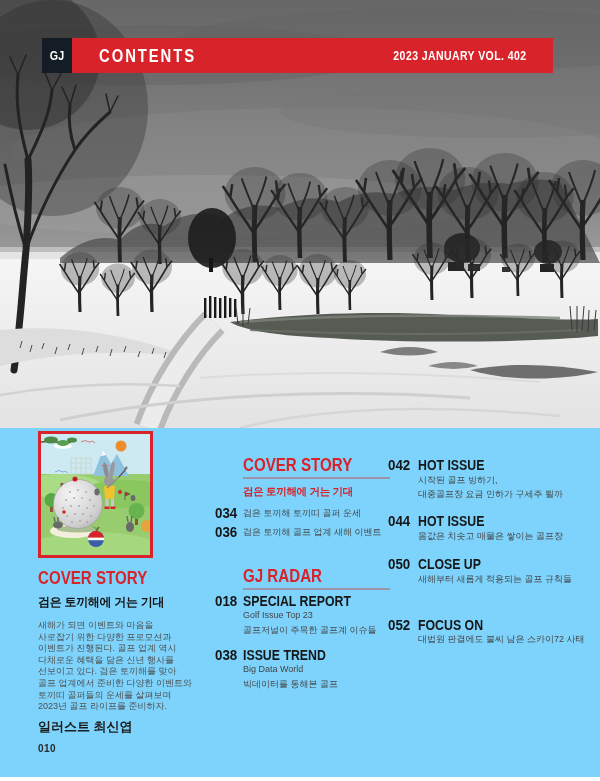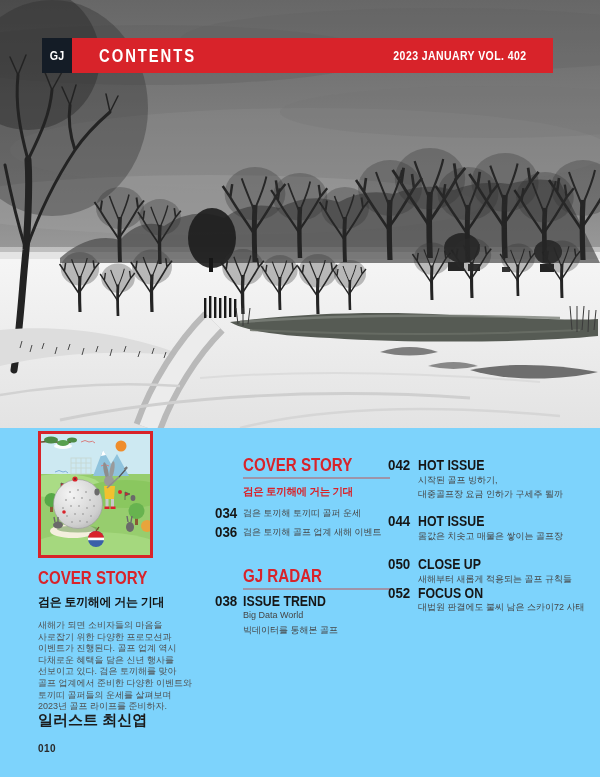--- a/index.html
+++ b/index.html
@@ -21,21 +21,21 @@
                transform:scaleX(.84);transform-origin:100% 50%;white-space:nowrap;}
   
   .cover-thumb{position:absolute;top:431px;left:38px;width:109px;height:121px;border:3px solid #d8232a;}
   .cover-thumb svg{display:block;width:109px;height:121px;}
   
   .left-col{position:absolute;top:569px;left:38px;width:142px;}
   .red-heading{margin:0 0 7px 0;color:#d8232a;font-size:18px;font-weight:800;line-height:18px;white-space:nowrap;}
   .cond{display:inline-block;transform:scaleX(.84);transform-origin:0 50%;white-space:nowrap;}
   .left-title{margin:0 0 9px 0;font-size:12px;font-weight:800;color:#141414;letter-spacing:-.3px;white-space:nowrap;}
   .body-line{font-size:9px;line-height:11.6px;color:#4f4f4f;white-space:nowrap;}
-  .credit{font-size:15px;line-height:11.6px;font-weight:800;color:#1b1b1b;margin-top:1px;}
+  .credit{font-size:13px;line-height:11.6px;font-weight:800;color:#1b1b1b;margin-top:8px;}
   .page-number{position:absolute;top:743px;left:38px;font-size:10px;font-weight:800;letter-spacing:.5px;color:#2a2a2a;}
   
   .toc{position:absolute;}
   #sec-cover{top:456px;left:215px;width:176px;}
   #sec-radar{top:567px;left:215px;width:176px;}
   .section-head{margin:0 0 0 28px;color:#d8232a;font-size:18px;font-weight:800;line-height:18px;white-space:nowrap;}
   .section-rule{margin:3px 0 6px 28px;width:147px;height:1.5px;background:rgba(186,96,100,.55);}
   .section-sub{margin:0 0 9px 28px;color:#d8232a;font-size:10.5px;font-weight:800;letter-spacing:-.3px;white-space:nowrap;}
   .entry{display:flex;align-items:flex-start;}
   .pg{flex:none;width:28px;font-size:14.5px;font-weight:800;line-height:11px;color:#161616;
@@ -45,21 +45,21 @@
   .etitle{font-size:14px;font-weight:800;line-height:11px;color:#161616;white-space:nowrap;}
   .etitle .cond{transform:scaleX(.88);}
   .eline{font-size:9px;line-height:12.2px;color:#454545;margin-top:2.5px;white-space:nowrap;}
   .entry-nohead .eline{line-height:11px;margin-top:0;}
   #sec-cover .entry{margin-bottom:8px;}
   #sec-radar .entry{margin-bottom:14px;}
   .right-col{position:absolute;top:460px;left:388px;width:200px;}
   .right-col .e1{margin-bottom:16px;}
   .right-col .e2{margin-bottom:17px;}
   .right-col .e3{margin-bottom:19px;}
-  .right-col .e4{margin-bottom:3px;}
+  .right-col .e4{margin-bottom:35px;}
 </style>
 </head>
 <body>
 
 <div class="page">
 
   <div class="photo">
     <svg viewBox="0 0 600 428" preserveAspectRatio="none">
       <defs>
         <linearGradient id="skyG" x1="0" y1="0" x2="0" y2="1">
@@ -283,21 +283,21 @@
       <path d="M47,105 a8,8 0 0 1 16,0 Z" fill="#d8232a"></path>
       <rect x="47" y="103.6" width="16" height="2.6" fill="#ffffff"></rect>
       <path d="M55,97 l3,-4" stroke="#6b4a2a" stroke-width="1.2"></path>
     </svg>
   </div>
 
   <aside class="left-col">
     <h2 class="red-heading"><span class="cond">COVER STORY</span></h2>
     <h3 class="left-title">검은 토끼해에 거는 기대</h3>
     <div>
-      <div class="body-line">새해가 되면 소비자들의 마음을</div>
+      <div class="body-line">새해가 되면 이벤트와 마음을</div>
       <div class="body-line">사로잡기 위한 다양한 프로모션과</div>
       <div class="body-line">이벤트가 진행된다. 골프 업계 역시</div>
       <div class="body-line">다채로운 혜택을 담은 신년 행사를</div>
       <div class="body-line">선보이고 있다. 검은 토끼해를 맞아</div>
       <div class="body-line">골프 업계에서 준비한 다양한 이벤트와</div>
       <div class="body-line">토끼띠 골퍼들의 운세를 살펴보며</div>
       <div class="body-line">2023년 골프 라이프를 준비하자.</div>
     </div>
     <div class="credit">일러스트 최신엽</div>
   </aside>
@@ -318,20 +318,28 @@
       <div class="entry-body">
         <div class="eline">검은 토끼해 골프 업계 새해 이벤트</div>
       </div>
     </div>
   </section>
 
   <section class="toc" id="sec-radar">
     <h2 class="section-head"><span class="cond">GJ RADAR</span></h2>
     <div class="section-rule"></div>
     <div class="entry">
+      <span class="pg">018</span>
+      <div class="entry-body">
+        <div class="etitle"><span class="cond">SPECIAL REPORT</span></div>
+        <div class="eline">Golf Issue Top 23</div>
+        <div class="eline">골프저널이 주목한 골프계 이슈들</div>
+      </div>
+    </div>
+    <div class="entry">
       <span class="pg">038</span>
       <div class="entry-body">
         <div class="etitle"><span class="cond">ISSUE TREND</span></div>
         <div class="eline">Big Data World</div>
         <div class="eline">빅데이터를 통해본 골프</div>
       </div>
     </div>
   </section>
 
   <section class="right-col">

